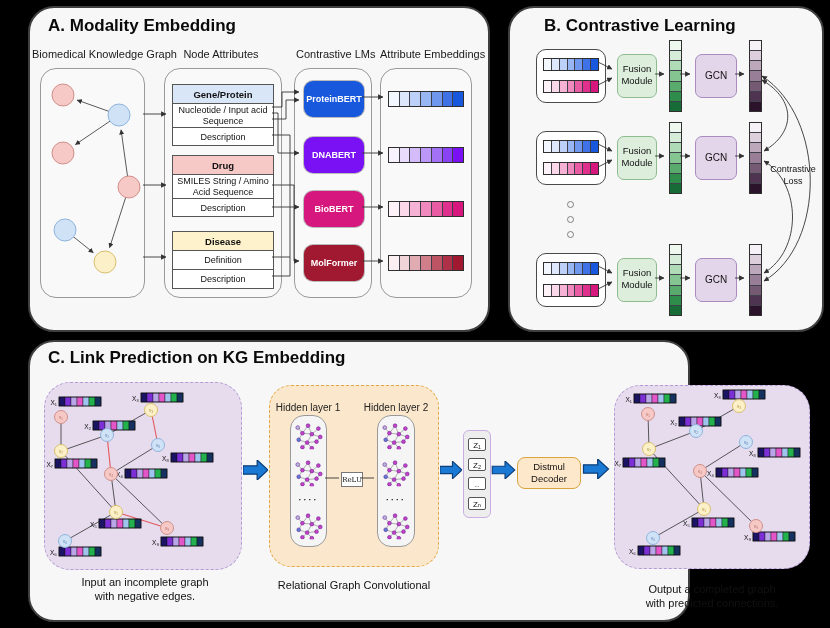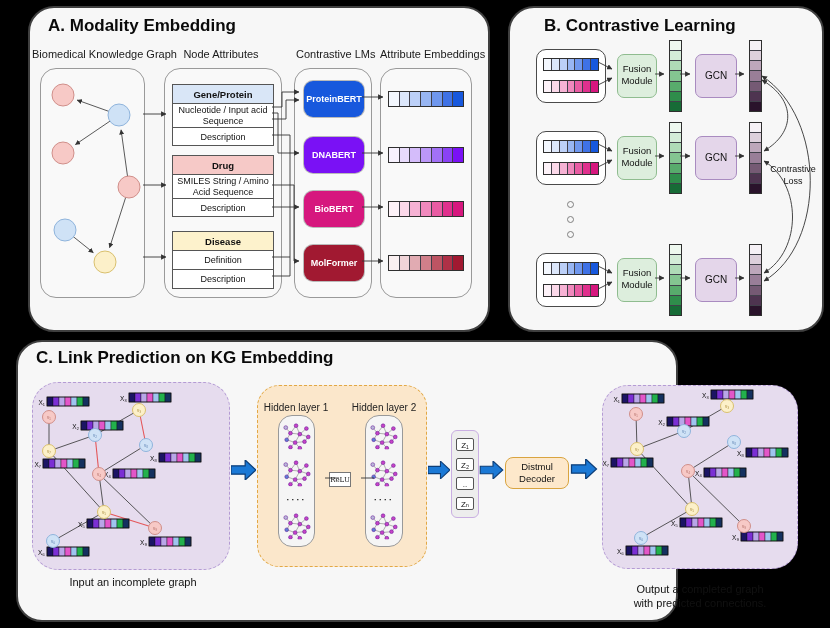--- a/index.html
+++ b/index.html
@@ -1,21 +1,21 @@
 <!DOCTYPE html>
 <html><head>
 <meta charset="utf-8">
 <style>
   html,body{margin:0;padding:0;background:#000;}
   .page{position:relative;width:830px;height:628px;background:#000;
         font-family:"Liberation Sans","DejaVu Sans",sans-serif;color:#111;overflow:hidden;}
   .panel{position:absolute;background:#f7f7f7;border:2px solid #3f3f3f;border-radius:26px;box-sizing:border-box;}
   #panelA{left:28px;top:6px;width:462px;height:326px;}
   #panelB{left:508px;top:6px;width:316px;height:326px;}
-  #panelC{left:16px;top:340px;width:662px;height:282px;}
+  #panelC{left:28px;top:340px;width:662px;height:282px;}
   .ptitle{position:absolute;font-weight:bold;font-size:17px;color:#0a0a0a;white-space:nowrap;}
   .colhead{position:absolute;font-size:11px;color:#1a1a1a;text-align:center;white-space:nowrap;}
   .subbox{position:absolute;background:#f9f9f9;border:1px solid #9a9a9a;border-radius:16px;box-sizing:border-box;}
   .gsvg{position:absolute;}
   
   .attr-table{position:absolute;width:102px;box-sizing:border-box;}
   .attr-head{border:1px solid #555;font-weight:bold;font-size:9.5px;text-align:center;line-height:20px;height:20px;box-sizing:border-box;}
   .attr-row{border:1px solid #555;border-top:none;background:#fff;font-size:9px;text-align:center;box-sizing:border-box;}
   .r2line{height:24px;line-height:1.2;padding-top:1px;}
   .r1line{height:18px;line-height:18px;}
@@ -404,20 +404,21 @@
           <circle cx="71" cy="129" r="6.5" fill="#fcf0c9" stroke="#d9c06e" stroke-width="1"></circle>
           <text x="71" y="130.8" text-anchor="middle" font-size="4.5" fill="#a8893a">v₅</text>
           <circle cx="122" cy="145" r="6.5" fill="#f7c9c6" stroke="#d08f8a" stroke-width="1"></circle>
           <text x="122" y="146.8" text-anchor="middle" font-size="4.5" fill="#b06a64">v₉</text>
           <circle cx="20" cy="158" r="6.5" fill="#cfe2f6" stroke="#8fb4dc" stroke-width="1"></circle>
           <text x="20" y="159.8" text-anchor="middle" font-size="4.5" fill="#5a7fb0">v₆</text>
         </svg>
     </div>
     <div class="caption" style="left:20px;top:233px;width:190px">
       <div>Input an incomplete graph</div>
+      <div>with negative edges.</div>
     </div>
 
     <div class="dashorange" style="left:239px;top:43px;width:170px;height:182px"></div>
     <div class="hl-label" style="left:240px;top:60px;width:76px">Hidden layer 1</div>
     <div class="hl-label" style="left:328px;top:60px;width:76px">Hidden layer 2</div>
     <div class="hl-col" style="left:260px;top:73px">
       <svg width="30" height="28" viewBox="0 0 32 28">
           <use href="#motif"></use>
         </svg>
       <svg width="30" height="28" viewBox="0 0 32 28">
@@ -435,20 +436,21 @@
       <svg width="30" height="28" viewBox="0 0 32 28">
           <use href="#motif"></use>
         </svg>
       <div class="hl-dots">····</div>
       <svg width="30" height="28" viewBox="0 0 32 28">
           <use href="#motif"></use>
         </svg>
     </div>
     <div class="relu">ReLU</div>
     <div class="caption" style="left:234px;top:236px;width:180px">
+      <div>Relational Graph Convolutional</div>
     </div>
 
     <div class="zbox">
       <div class="zcell">Z₁</div>
       <div class="zcell">Z₂</div>
       <div class="zcell">..</div>
       <div class="zcell">Zₙ</div>
     </div>
 
     <div class="decoder">

